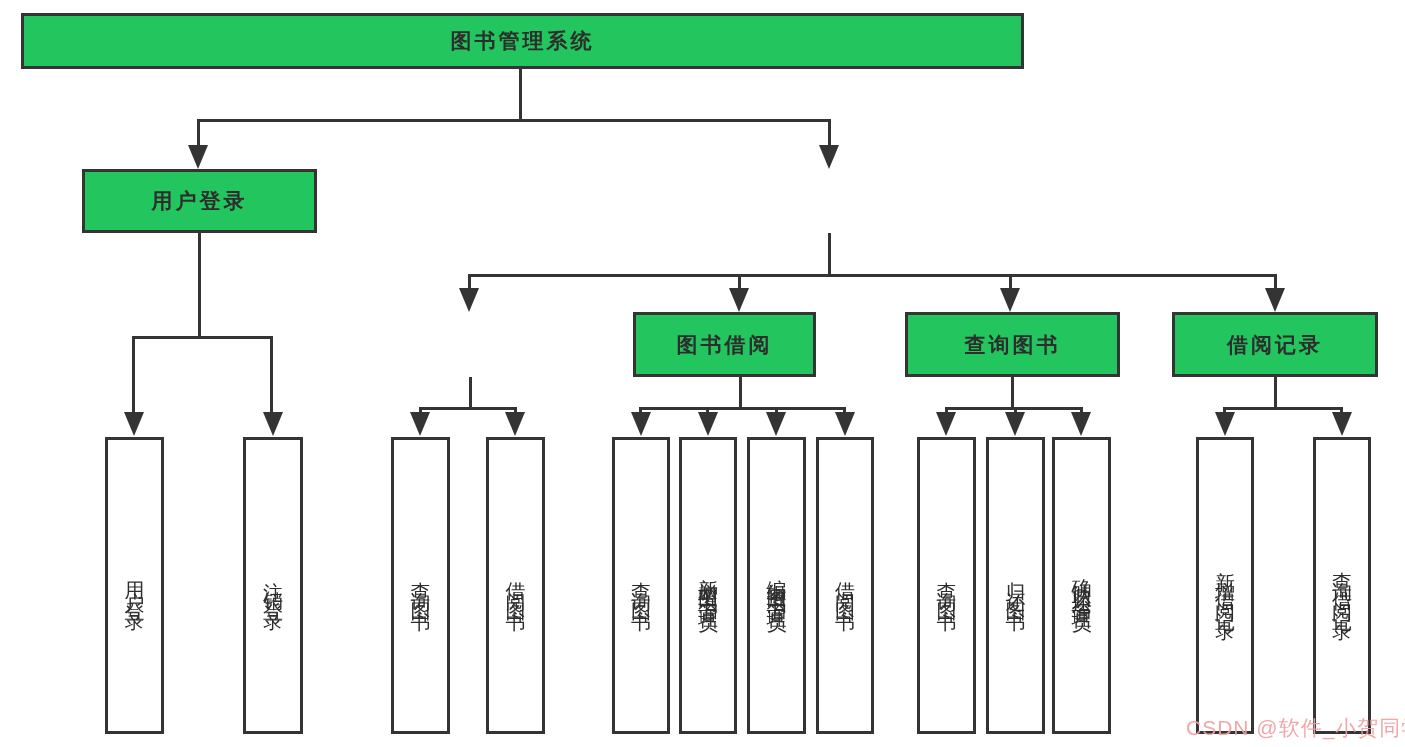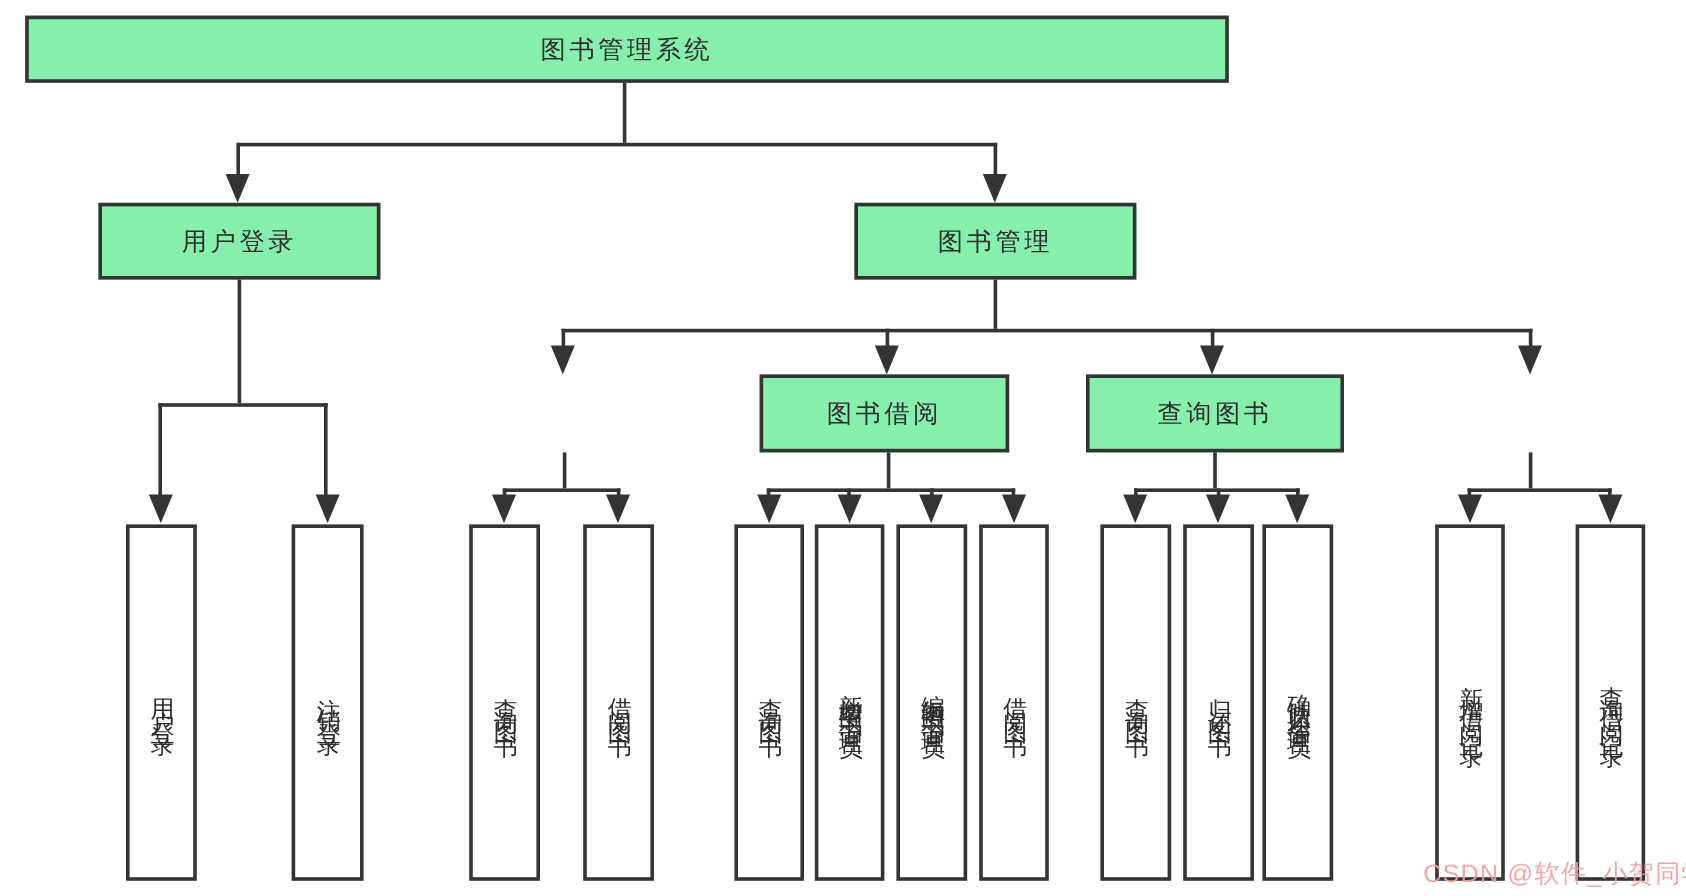--- a/index.html
+++ b/index.html
@@ -17,27 +17,28 @@
     height: 747px;
     background: var(--background);
     overflow: hidden;
     font-family: "Liberation Sans", "DejaVu Sans", sans-serif;
     color: var(--text);
   }
   .hbox {
     position: absolute;
     box-sizing: border-box;
     border: 3px solid var(--line);
-    background: #86efac;
+    background: #22c55e;
     display: flex;
     align-items: center;
     justify-content: center;
     font-size: 21px;
     letter-spacing: 3px;
     white-space: nowrap;
+    font-weight: bold;
   }
   .vbox {
     position: absolute;
     top: 437px;
     height: 297px;
     box-sizing: border-box;
     border: 3px solid var(--line);
     background: #fff;
     display: flex;
     align-items: center;
@@ -80,48 +81,48 @@
 
   <div class="vline" style="left:519px; top:69px; height:50px;"></div>
   <div class="hline" style="left:198px; top:119px; width:633px;"></div>
   <div class="vline" style="left:197px; top:119px; height:28px;"></div>
   <div class="vline" style="left:828px; top:119px; height:28px;"></div>
   <div class="arrow" style="left:188px; top:145px;"></div>
   <div class="arrow" style="left:819px; top:145px;"></div>
 
   <div class="hbox" style="left:82px; top:169px; width:235px; height:64px;">
     <span>用户登录</span>
-  </div>
-  <div class="hbox" style="left:712px; top:169px; width:235px; height:64px;">
-    <span>图书管理</span>
   </div>
 
   <div class="vline" style="left:198px; top:233px; height:103px;"></div>
   <div class="hline" style="left:132px; top:336px; width:141px;"></div>
   <div class="vline" style="left:132px; top:336px; height:78px;"></div>
   <div class="vline" style="left:270px; top:336px; height:78px;"></div>
   <div class="arrow" style="left:124px; top:412px;"></div>
   <div class="arrow" style="left:263px; top:412px;"></div>
 
   <div class="vline" style="left:828px; top:233px; height:41px;"></div>
   <div class="hline" style="left:468px; top:274px; width:809px;"></div>
   <div class="vline" style="left:468px; top:274px; height:16px;"></div>
   <div class="vline" style="left:738px; top:274px; height:16px;"></div>
   <div class="vline" style="left:1009px; top:274px; height:16px;"></div>
   <div class="vline" style="left:1274px; top:274px; height:16px;"></div>
   <div class="arrow" style="left:459px; top:288px;"></div>
   <div class="arrow" style="left:729px; top:288px;"></div>
   <div class="arrow" style="left:1000px; top:288px;"></div>
   <div class="arrow" style="left:1265px; top:288px;"></div>
 
-  <div class="hbox" style="left:633px; top:312px; width:208px; height:65px;">
+  <div class="hbox" style="left:633px; top:312px; width:183px; height:65px;">
     <span>图书借阅</span>
   </div>
   <div class="hbox" style="left:905px; top:312px; width:215px; height:65px;">
     <span>查询图书</span>
+  </div>
+  <div class="hbox" style="left:1172px; top:312px; width:206px; height:65px;">
+    <span>借阅记录</span>
   </div>
 
   <div class="vline" style="left:469px; top:377px; height:30px;"></div>
   <div class="hline" style="left:419px; top:407px; width:98px;"></div>
   <div class="vline" style="left:419px; top:407px; height:9px;"></div>
   <div class="vline" style="left:514px; top:407px; height:9px;"></div>
   <div class="arrow" style="left:410px; top:412px;"></div>
   <div class="arrow" style="left:505px; top:412px;"></div>
 
   <div class="vline" style="left:739px; top:377px; height:30px;"></div>

